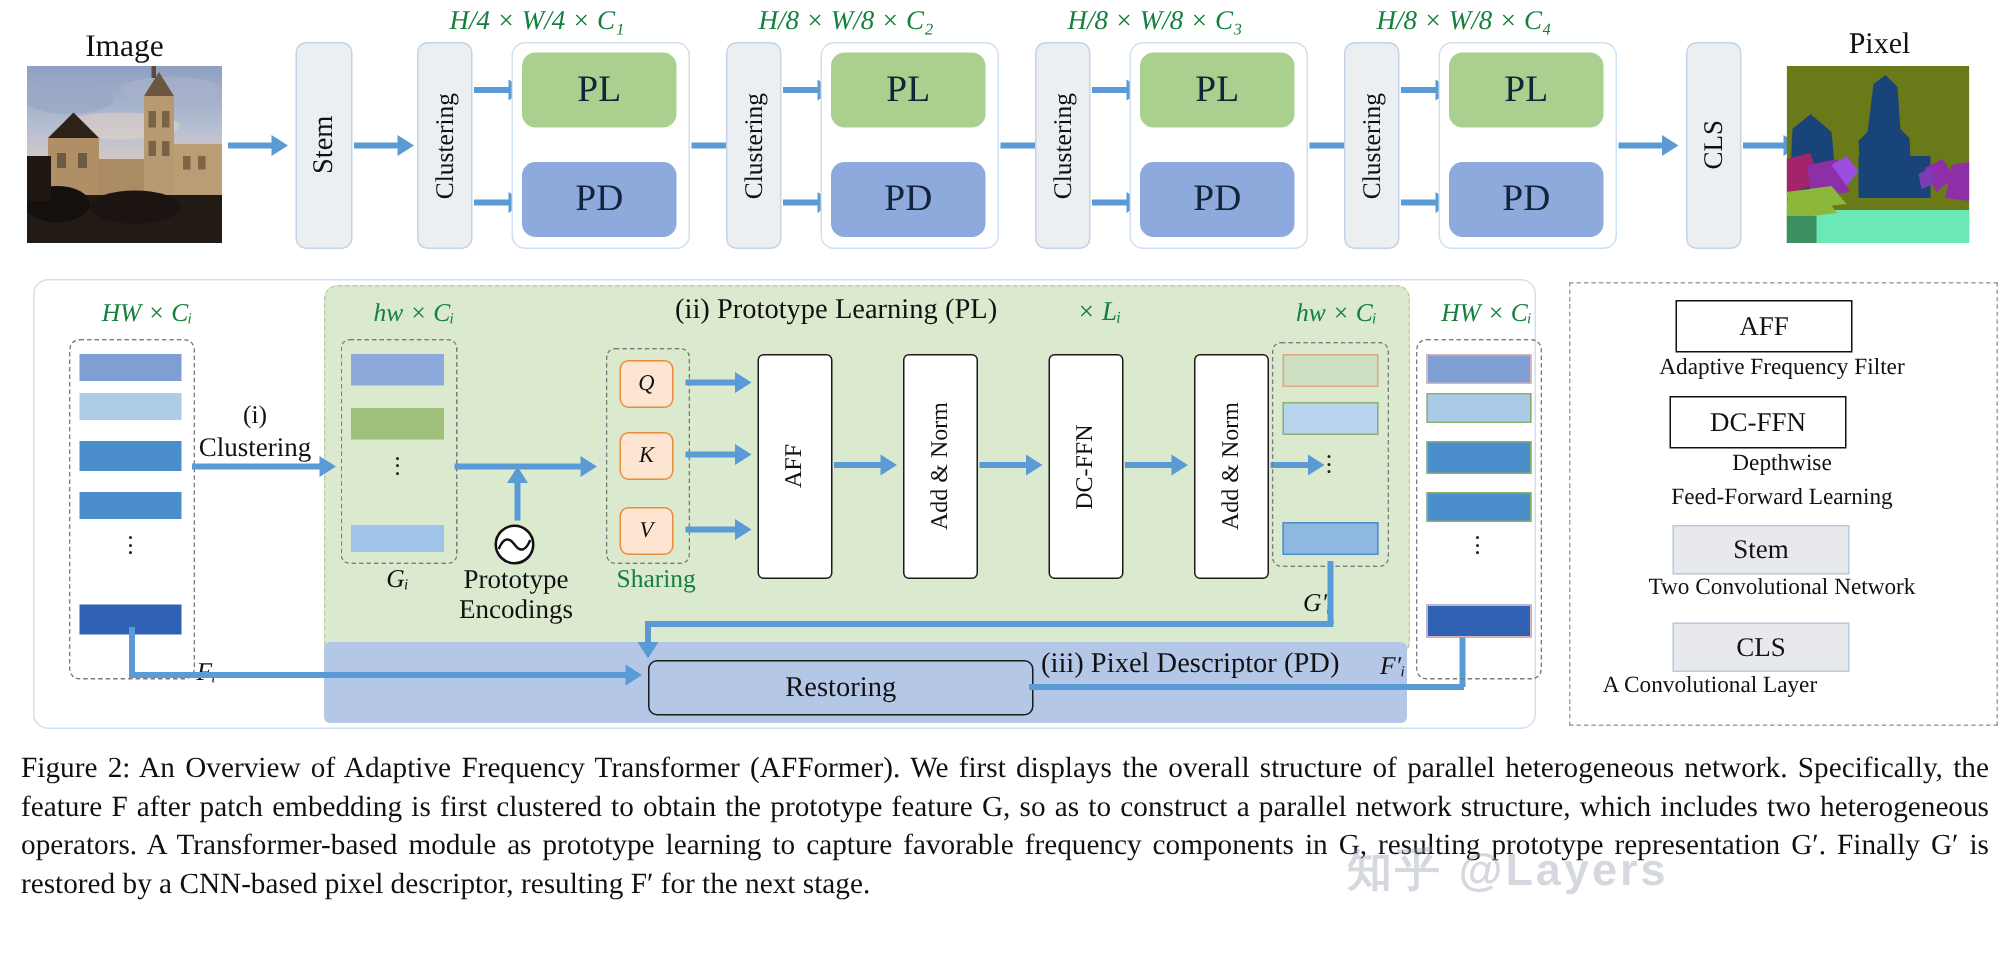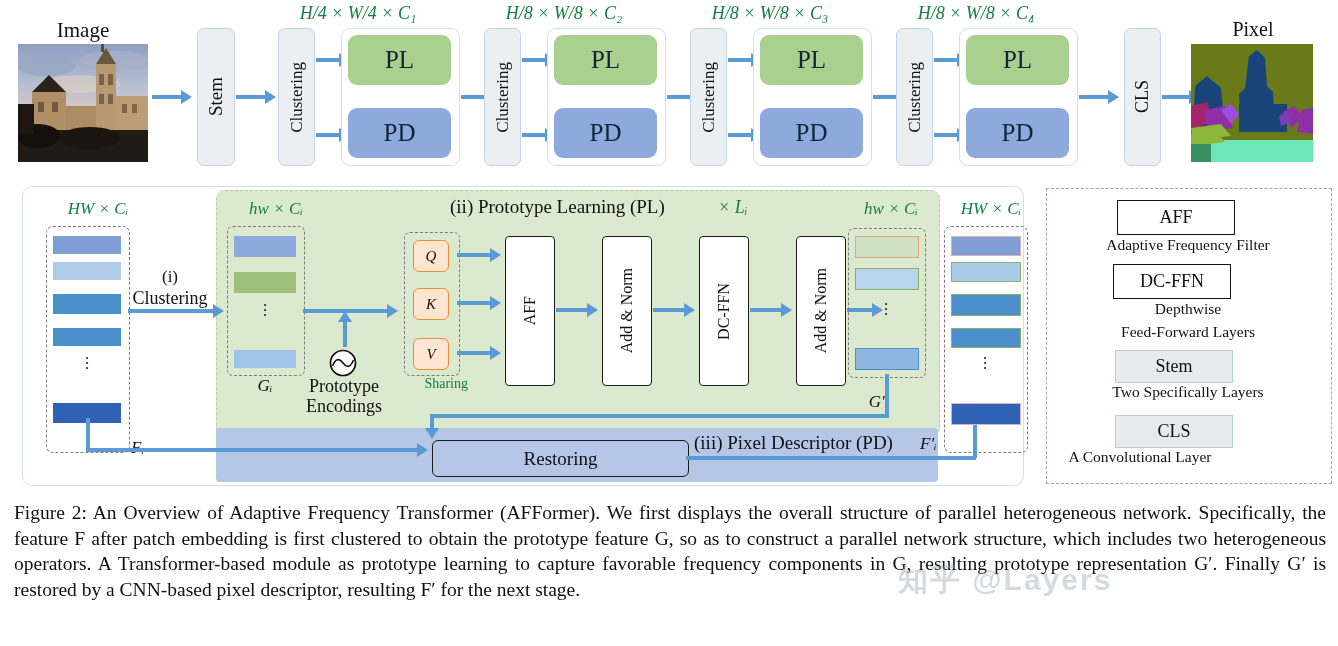--- a/index.html
+++ b/index.html
@@ -302,21 +302,21 @@
 <div class="abs dashbox-thin" style="left:404px;top:232px;width:54px;height:142px;"></div>
 <div class="abs qkv" style="left:413px;top:240px;width:34px;height:30px;">
   <span>Q</span>
 </div>
 <div class="abs qkv" style="left:413px;top:288px;width:34px;height:30px;">
   <span>K</span>
 </div>
 <div class="abs qkv" style="left:413px;top:338px;width:34px;height:30px;">
   <span>V</span>
 </div>
-<div class="abs dimlbl" style="left:396px;top:376px;width:72px;text-align:right;font-size:14px;font-style:normal;">Sharing</div>
+<div class="abs dimlbl" style="left:411px;top:376px;width:72px;text-align:left;font-size:17px;font-style:normal;">Sharing</div>
 
 <div class="abs" style="left:457px;top:248px;width:48px;height:14px;">
   <div class="arrowline" style="left:0;top:5px;width:34px;height:3.5px;"></div>
   <div class="arrowhead ah-right" style="left:33px;top:0px;"></div>
 </div>
 <div class="abs" style="left:457px;top:296px;width:48px;height:14px;">
   <div class="arrowline" style="left:0;top:5px;width:34px;height:3.5px;"></div>
   <div class="arrowhead ah-right" style="left:33px;top:0px;"></div>
 </div>
 <div class="abs" style="left:457px;top:346px;width:48px;height:14px;">
@@ -415,26 +415,26 @@
 
 <div class="abs lgbox-w ctr" style="left:1117px;top:200px;width:116px;height:33px;">
   <span style="font-size:18px;">AFF</span>
 </div>
 <div class="abs lgcap" style="left:1050px;top:236px;width:276px;">Adaptive Frequency Filter</div>
 
 <div class="abs lgbox-w ctr" style="left:1113px;top:264px;width:116px;height:33px;">
   <span style="font-size:18px;">DC-FFN</span>
 </div>
 <div class="abs lgcap" style="left:1050px;top:300px;width:276px;">Depthwise</div>
-<div class="abs lgcap" style="left:1050px;top:323px;width:276px;">Feed-Forward Layers</div>
+<div class="abs lgcap" style="left:1050px;top:323px;width:276px;">Feed-Forward Learning</div>
 
 <div class="abs lgbox-g ctr" style="left:1115px;top:350px;width:116px;height:31px;">
   <span style="font-size:18px;">Stem</span>
 </div>
-<div class="abs lgcap" style="left:1050px;top:383px;width:276px;">Two Specifically Layers</div>
+<div class="abs lgcap" style="left:1050px;top:383px;width:276px;">Two Convolutional Network</div>
 
 <div class="abs lgbox-g ctr" style="left:1115px;top:415px;width:116px;height:31px;">
   <span style="font-size:18px;">CLS</span>
 </div>
 <div class="abs lgcap" style="left:1002px;top:448px;width:276px;">A Convolutional Layer</div>
 
 <div class="abs caption" style="left:14px;top:500px;width:1312px;">
   <span>Figure 2:</span><span> An Overview of Adaptive Frequency Transformer (AFFormer). We first displays the overall structure of parallel heterogeneous network. Specifically, the feature F after patch embedding is first clustered to obtain the prototype feature G, so as to construct a parallel network structure, which includes two heterogeneous operators. A Transformer-based module as prototype learning to capture favorable frequency components in G, resulting prototype representation G′. Finally G′ is restored by a CNN-based pixel descriptor, resulting F′ for the next stage.</span>
 </div>
 

